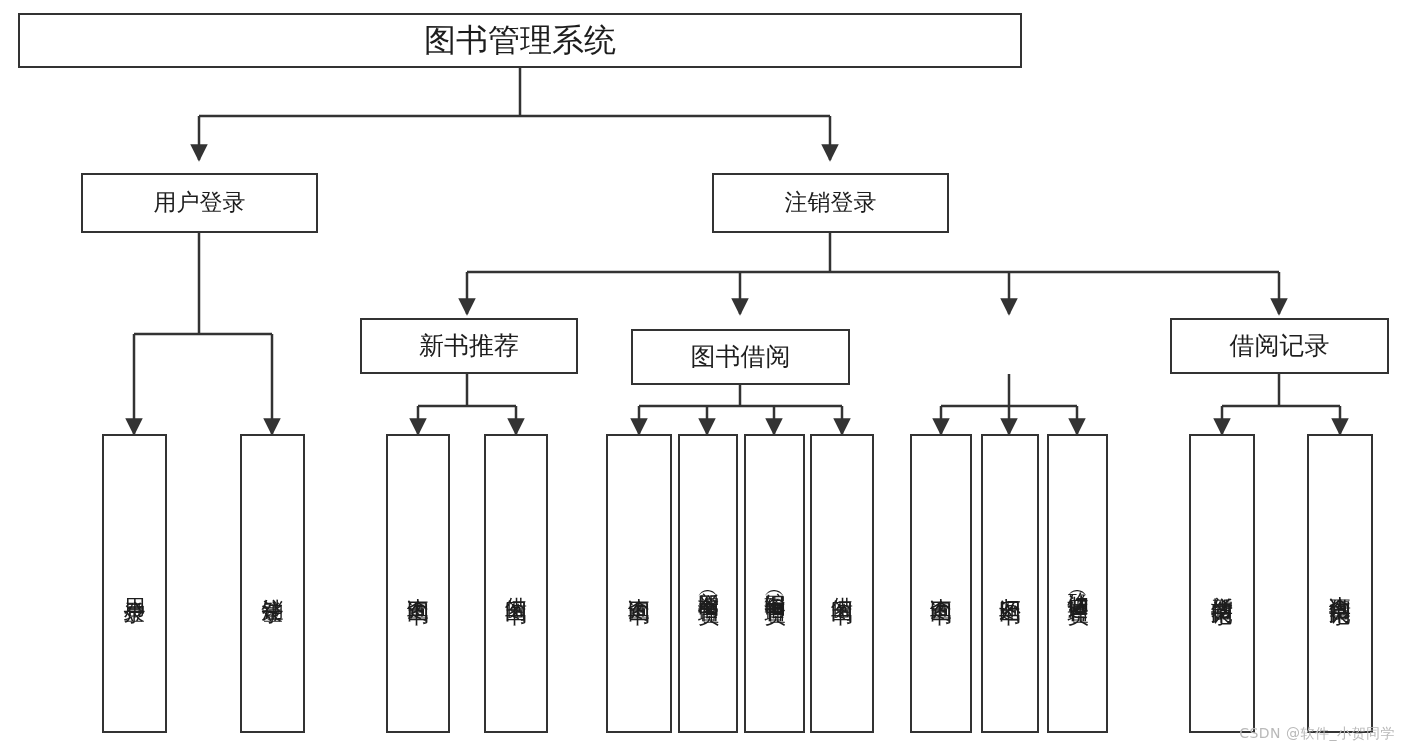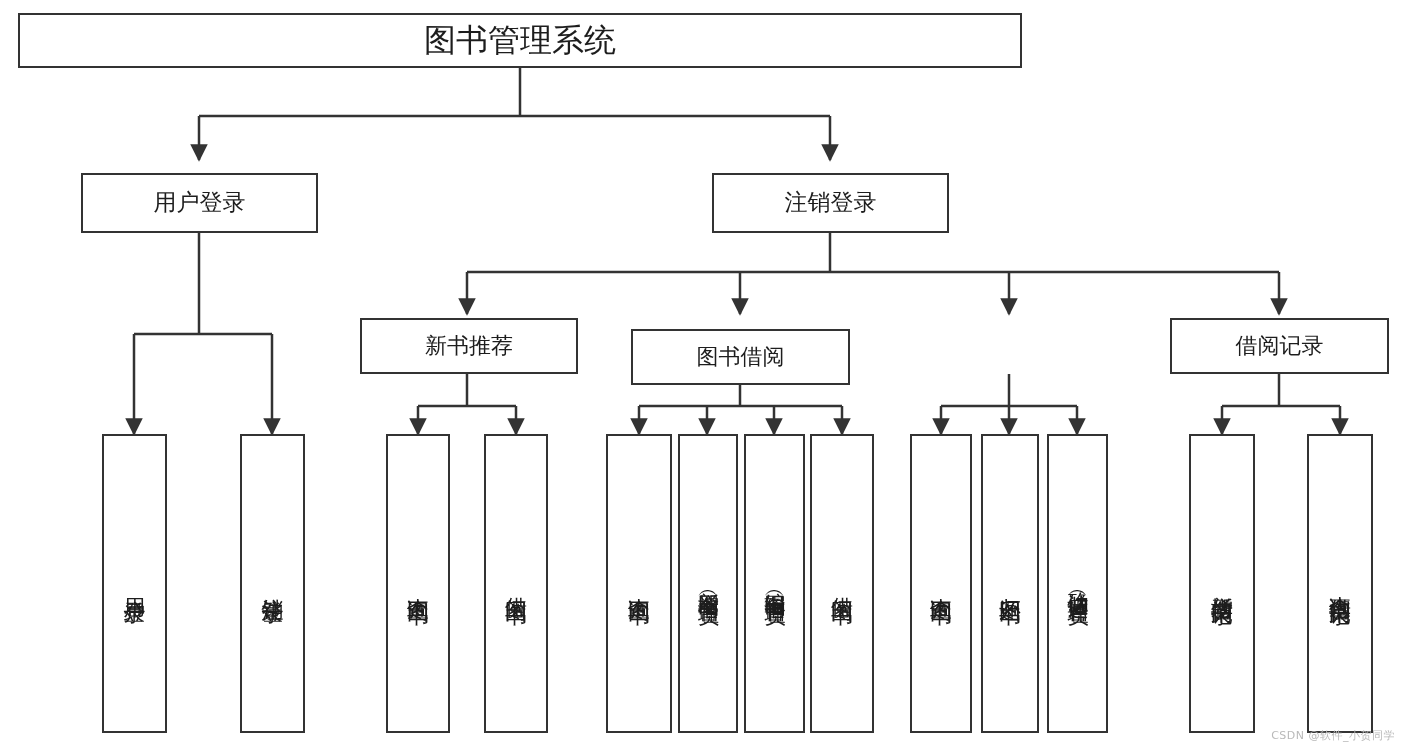--- a/index.html
+++ b/index.html
@@ -29,42 +29,42 @@
     display:flex;
     align-items:center;
     justify-content:center;
     text-align:center;
     line-height:1.28;
     color:#1d1d1d;
     z-index:2;
   }
   .node.root{ font-size:32px; }
   .node.l1{ font-size:23px; }
-  .node.l2{ font-size:22px; }
+  .node.l2{ font-size:25px; }
   .node.leaf{
     font-size:22px;
     writing-mode:vertical-rl;
     text-orientation:upright;
     letter-spacing:2px;
     padding:10px 0;
     align-items:center;
     justify-content:center;
   }
   .node.leaf .vtext{
     writing-mode:vertical-rl;
     text-orientation:upright;
     display:block;
     white-space:normal;
   }
   .node.leaf.tall{ font-size:21px; }
   #watermark{
     position:absolute;
     right:10px;
     bottom:4px;
-    font-size:11px;
+    font-size:14px;
     color:#b9b9b9;
     letter-spacing:0.5px;
     z-index:5;
     white-space:nowrap;
   }
 </style>
 </head>
 <body>
 
 <div id="canvas">

